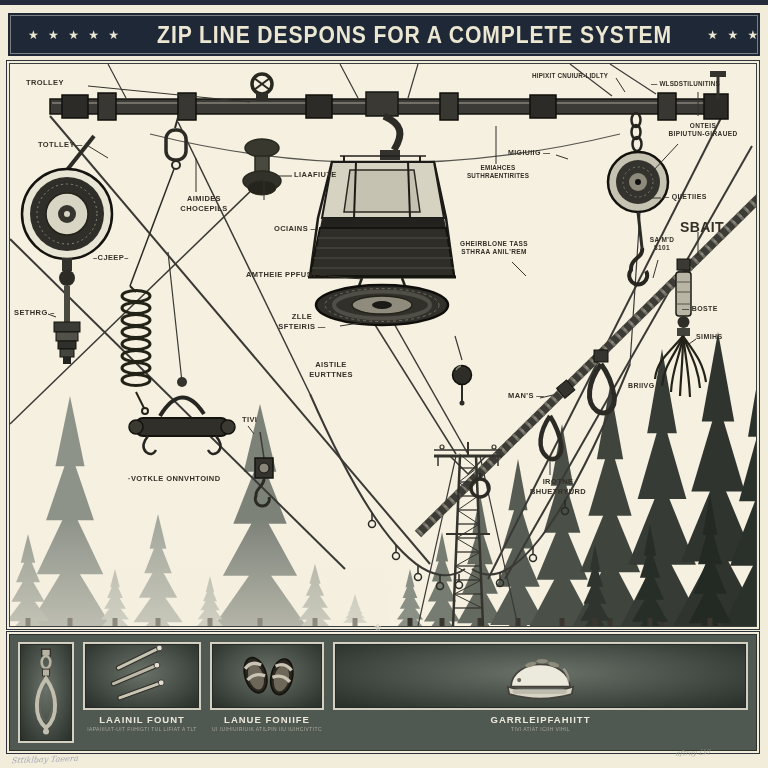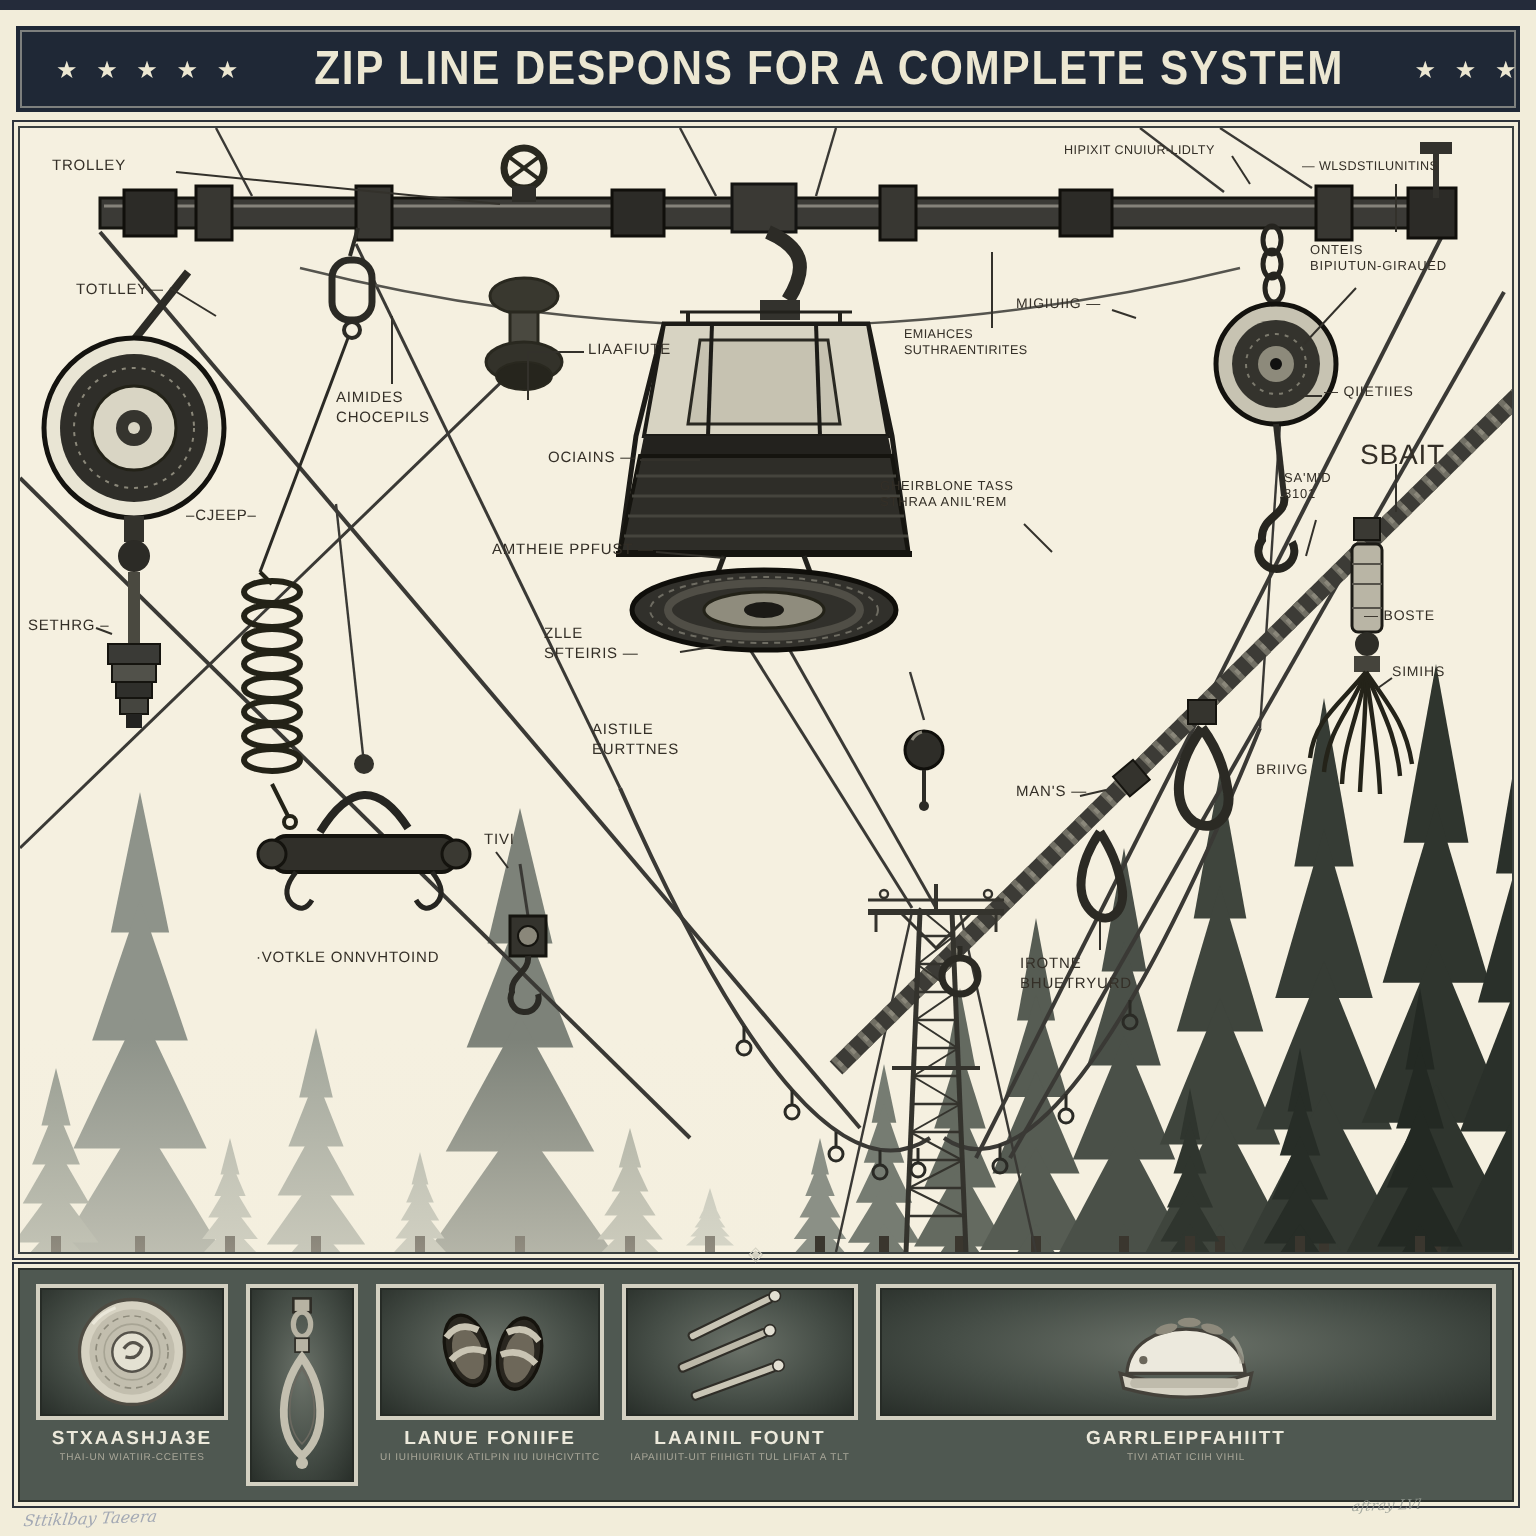--- a/index.html
+++ b/index.html
@@ -8,23 +8,23 @@
   .banner{position:absolute;left:8px;top:13px;width:752px;height:43px;background:#1f2836;
     box-shadow:inset 0 0 0 2px #1f2836, inset 0 0 0 3px rgba(240,235,214,.45);
     display:flex;align-items:center;justify-content:space-between;padding:0 20px;box-sizing:border-box;}
   .stars{color:#ece7d2;font-size:12px;letter-spacing:3px;white-space:nowrap;}
   .banner-title{color:#ece7d2;font-size:24px;font-weight:bold;letter-spacing:1px;white-space:nowrap;
     transform:scaleX(.88);transform-origin:center;}
   .frame{position:absolute;left:6px;width:754px;border:1.5px solid #2e333b;background:#f2edda;padding:2px;box-sizing:border-box;}
   .illus-frame{top:60px;height:570px;}
   .illus-inner{position:relative;width:100%;height:100%;border:1px solid #3a4040;background:#f5f0e0;box-sizing:border-box;overflow:hidden;}
   .illus-inner svg{position:absolute;left:0;top:0;}
-  .lbl{position:absolute;font-weight:normal;font-size:7.5px;color:#342f27;letter-spacing:.4px;
+  .lbl{position:absolute;font-weight:bold;font-size:7.5px;color:#342f27;letter-spacing:.4px;
     line-height:1.3;white-space:pre-line;z-index:3;}
-  .lbl.c{}
+  .lbl.c{text-align:center;}
   .lbl.s65{font-size:6.5px;} .lbl.s63{font-size:6.3px;letter-spacing:.2px;} .lbl.s7{font-size:7px;} .lbl.s85{font-size:14px;}
   .strip-frame{top:631px;height:123px;}
   .strip{position:relative;width:100%;height:100%;background:#4f5851;box-shadow:inset 0 0 0 1px #2c312c;
     display:flex;gap:9px;padding:8px 9px;box-sizing:border-box;}
   .panel{display:flex;flex-direction:column;align-items:center;min-width:0;}
   .panel-img{width:100%;border:2px solid #d3d0c1;box-shadow:inset 0 0 0 1px #262b26;box-sizing:border-box;
     background:radial-gradient(ellipse at 50% 45%, #6b7269 0%, #454d46 55%, #272d28 100%);height:68px;}
   .panel-img svg{display:block;width:100%;height:100%;}
   .panel.tall .panel-img{height:101px;}
   .panel-label{margin-top:4px;color:#ece9db;font-weight:bold;font-size:9.5px;letter-spacing:1px;white-space:nowrap;}
@@ -529,49 +529,55 @@
   <div class="lbl s7" style="left:686px;top:268px">SIMIHS</div>
   <div class="lbl s7" style="left:618px;top:317px">BRIIVG</div>
  </div>
 </div>
 
 <span class="ornament">◈</span>
 
 <div class="frame strip-frame">
  <div class="strip">
 
-  <div class="panel" style="width:96px">
-    <div class="panel-img">
-      <svg viewBox="0 0 100 78">
-        <circle cx="50" cy="39" r="32" fill="#d6d2c2" stroke="#4e4b42" stroke-width="2"></circle>
-        <circle cx="50" cy="39" r="26" fill="#c2beae"></circle>
-        <circle cx="50" cy="39" r="22" fill="none" stroke="#8e8b7c" stroke-width="1" stroke-dasharray="4 3"></circle>
-        <circle cx="50" cy="39" r="17" fill="none" stroke="#a7a494" stroke-width="1"></circle>
-        <circle cx="50" cy="39" r="12" fill="#e4e1d2" stroke="#55524a" stroke-width="1.5"></circle>
-        <path d="M45,37 q5,-7 11,-1 q-2,8 -10,6" fill="none" stroke="#55524a" stroke-width="2"></path>
-        <path d="M26,22 a30,30 0 0 1 14,-10" fill="none" stroke="#f2efe2" stroke-width="2" opacity=".7"></path>
-      </svg>
-    </div>
-    <div class="panel-label">STXAASHJA3E</div>
-    <div class="panel-sub">THAI-UN WIATIIR-CCEITES</div>
-  </div>
 
 
 
   <div class="panel tall" style="width:56px">
     <div class="panel-img">
       <svg viewBox="0 0 50 112">
         <rect x="20" y="6" width="10" height="8" fill="#b7b3a3" stroke="#2e2c26" stroke-width="1.5"></rect>
         <ellipse cx="25" cy="21" rx="5" ry="7" fill="none" stroke="#b7b3a3" stroke-width="3"></ellipse>
         <rect x="21" y="29" width="8" height="8" fill="#b7b3a3" stroke="#2e2c26"></rect>
         <path d="M25,40 C12,58 10,84 25,97 C40,84 38,58 25,40 Z" fill="none" stroke="#c3bfaf" stroke-width="4.5"></path>
         <path d="M25,46 C16,60 15,80 25,90 C35,80 34,60 25,46 Z" fill="none" stroke="#6b6960" stroke-width="1"></path>
         <circle cx="25" cy="101" r="3.5" fill="#c3bfaf"></circle>
       </svg>
     </div>
+  </div>
+
+  <div class="panel" style="width:118px">
+    <div class="panel-img">
+      <svg viewBox="0 0 100 78">
+        <g transform="translate(18,28) rotate(-26)">
+          <rect x="0" y="0" width="56" height="5" rx="2" fill="#c9c5b5" stroke="#2f2d27" stroke-width="1.3"></rect>
+          <circle cx="58" cy="2.5" r="3.5" fill="#e2dfd2" stroke="#2f2d27"></circle>
+        </g>
+        <g transform="translate(12,47) rotate(-23)">
+          <rect x="0" y="0" width="58" height="5" rx="2" fill="#bdb9a9" stroke="#2f2d27" stroke-width="1.3"></rect>
+          <circle cx="60" cy="2.5" r="3.5" fill="#e2dfd2" stroke="#2f2d27"></circle>
+        </g>
+        <g transform="translate(20,64) rotate(-20)">
+          <rect x="0" y="0" width="54" height="5" rx="2" fill="#c9c5b5" stroke="#2f2d27" stroke-width="1.3"></rect>
+          <circle cx="56" cy="2.5" r="3.5" fill="#e2dfd2" stroke="#2f2d27"></circle>
+        </g>
+      </svg>
+    </div>
+    <div class="panel-label">LAAINIL FOUNT</div>
+    <div class="panel-sub">IAPAIIIUIT-UIT FIIHIGTI TUL LIFIAT A TLT</div>
   </div>
 
   <div class="panel" style="width:114px">
     <div class="panel-img">
       <svg viewBox="0 0 100 78">
         <g transform="rotate(-16 36 38)">
           <ellipse cx="36" cy="38" rx="13" ry="22" fill="#29261f" stroke="#15130d" stroke-width="2"></ellipse>
           <ellipse cx="36" cy="40" rx="9" ry="16" fill="#6d6759"></ellipse>
           <path d="M26,27 q10,-8 20,1" fill="none" stroke="#c9c4b3" stroke-width="4"></path>
           <path d="M25,41 q11,-7 22,1" fill="none" stroke="#c9c4b3" stroke-width="4"></path>
@@ -581,41 +587,20 @@
           <ellipse cx="68" cy="42" rx="9" ry="16" fill="#6d6759"></ellipse>
           <path d="M58,29 q10,-8 20,1" fill="none" stroke="#c9c4b3" stroke-width="4"></path>
           <path d="M57,43 q11,-7 22,1" fill="none" stroke="#c9c4b3" stroke-width="4"></path>
         </g>
       </svg>
     </div>
     <div class="panel-label">LANUE FONIIFE</div>
     <div class="panel-sub">UI IUIHIUIRIUIK ATILPIN IIU IUIHCIVTITC</div>
   </div>
 
-  <div class="panel" style="width:118px">
-    <div class="panel-img">
-      <svg viewBox="0 0 100 78">
-        <g transform="translate(18,28) rotate(-26)">
-          <rect x="0" y="0" width="56" height="5" rx="2" fill="#c9c5b5" stroke="#2f2d27" stroke-width="1.3"></rect>
-          <circle cx="58" cy="2.5" r="3.5" fill="#e2dfd2" stroke="#2f2d27"></circle>
-        </g>
-        <g transform="translate(12,47) rotate(-23)">
-          <rect x="0" y="0" width="58" height="5" rx="2" fill="#bdb9a9" stroke="#2f2d27" stroke-width="1.3"></rect>
-          <circle cx="60" cy="2.5" r="3.5" fill="#e2dfd2" stroke="#2f2d27"></circle>
-        </g>
-        <g transform="translate(20,64) rotate(-20)">
-          <rect x="0" y="0" width="54" height="5" rx="2" fill="#c9c5b5" stroke="#2f2d27" stroke-width="1.3"></rect>
-          <circle cx="56" cy="2.5" r="3.5" fill="#e2dfd2" stroke="#2f2d27"></circle>
-        </g>
-      </svg>
-    </div>
-    <div class="panel-label">LAAINIL FOUNT</div>
-    <div class="panel-sub">IAPAIIIUIT-UIT FIIHIGTI TUL LIFIAT A TLT</div>
-  </div>
-
   <div class="panel" style="flex:1">
     <div class="panel-img">
       <svg viewBox="0 0 100 78">
         <path d="M14,52 C16,16 84,16 86,52 Z" fill="#ece9dd" stroke="#44413a" stroke-width="2"></path>
         <path d="M10,52 q40,13 80,0 l-2,9 q-38,11 -76,0 Z" fill="#d6d2c4" stroke="#44413a" stroke-width="2"></path>
         <rect x="16" y="55" width="66" height="6" rx="3" fill="#bfbbac"></rect>
         <ellipse cx="38" cy="25" rx="7" ry="2.8" fill="#8e8a7c" transform="rotate(-16 38 25)"></ellipse>
         <ellipse cx="52" cy="21" rx="7" ry="2.8" fill="#8e8a7c"></ellipse>
         <ellipse cx="66" cy="25" rx="7" ry="2.8" fill="#8e8a7c" transform="rotate(16 66 25)"></ellipse>
         <circle cx="24" cy="44" r="2.5" fill="#6b675b"></circle>

